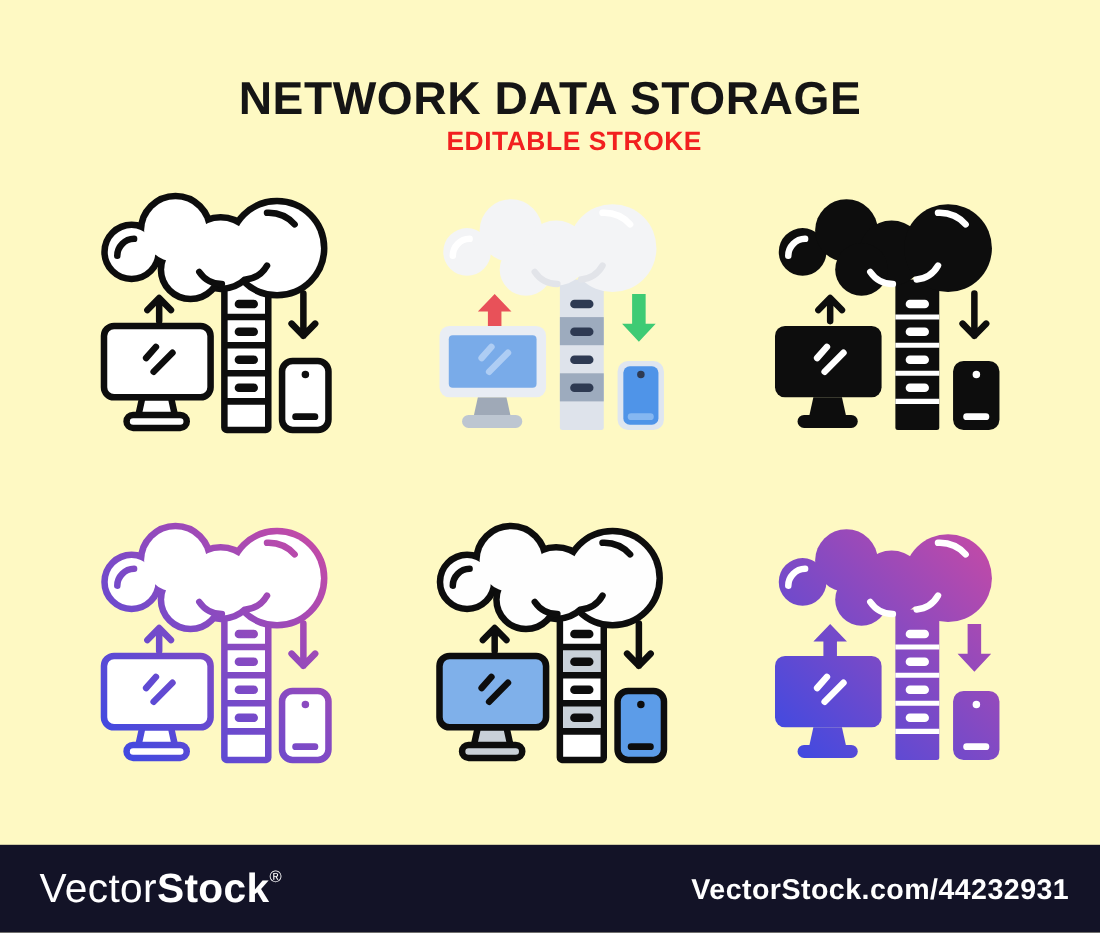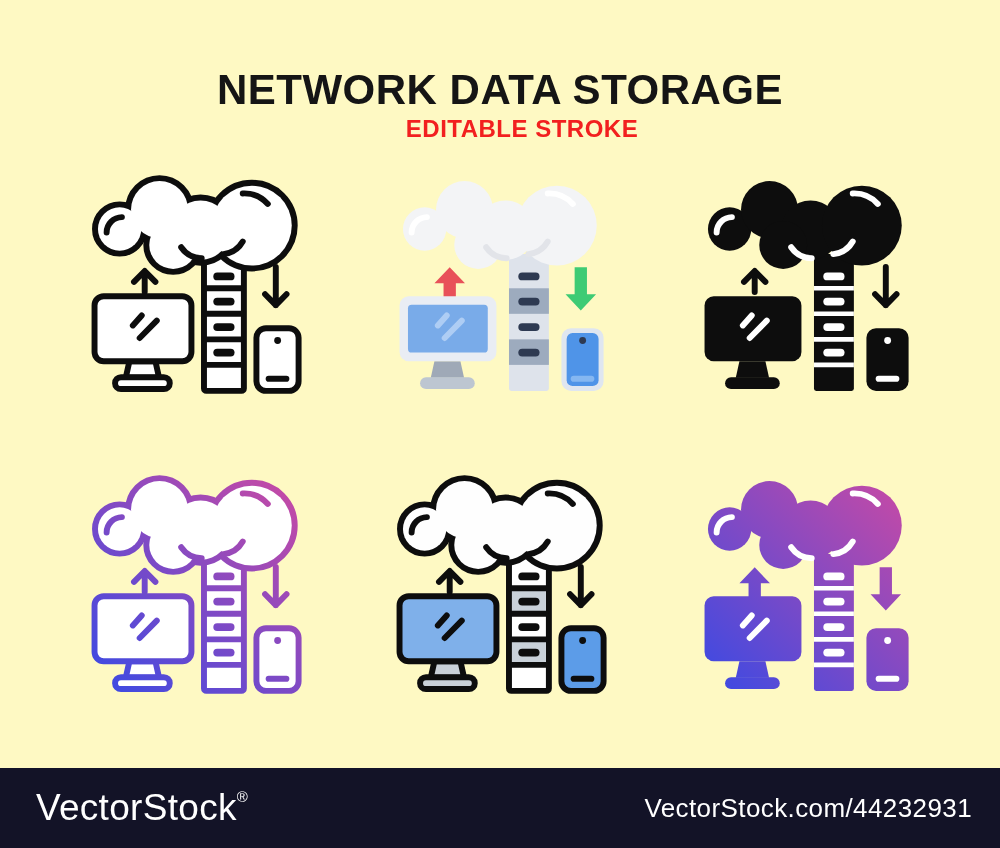--- a/index.html
+++ b/index.html
@@ -18,23 +18,23 @@
   #cell-0{left:82px;top:172px}  #cell-1{left:387px;top:172px}  #cell-2{left:692px;top:172px}
   #cell-3{left:82px;top:472px}  #cell-4{left:387px;top:472px}  #cell-5{left:692px;top:472px}
   .cell svg{width:100%;height:100%;display:block;}
 
   footer{position:absolute;left:0;top:768px;width:1000px;height:80px;
          background:var(--footer-bg,#131327);color:var(--footer-text,#ffffff);
          display:flex;align-items:center;justify-content:space-between;
          box-sizing:border-box;padding:0 28px 0 36px;}
   .brand{font-size:37px;letter-spacing:.3px;}
   .brand .light{font-weight:400;}
-  .brand .bold{font-weight:400;}
+  .brand .bold{font-weight:700;}
   .brand sup{font-size:15px;font-weight:400;vertical-align:18px;}
-  .attribution{font-size:26px;font-weight:400;letter-spacing:.4px;text-align:right;}
+  .attribution{font-size:26px;font-weight:700;letter-spacing:.4px;text-align:right;}
 </style>
 </head>
 <body>
 
 <div class="page">
 
   <header>
     <h1 class="title">NETWORK DATA STORAGE</h1>
     <h2 class="subtitle">EDITABLE STROKE</h2>
   </header>

